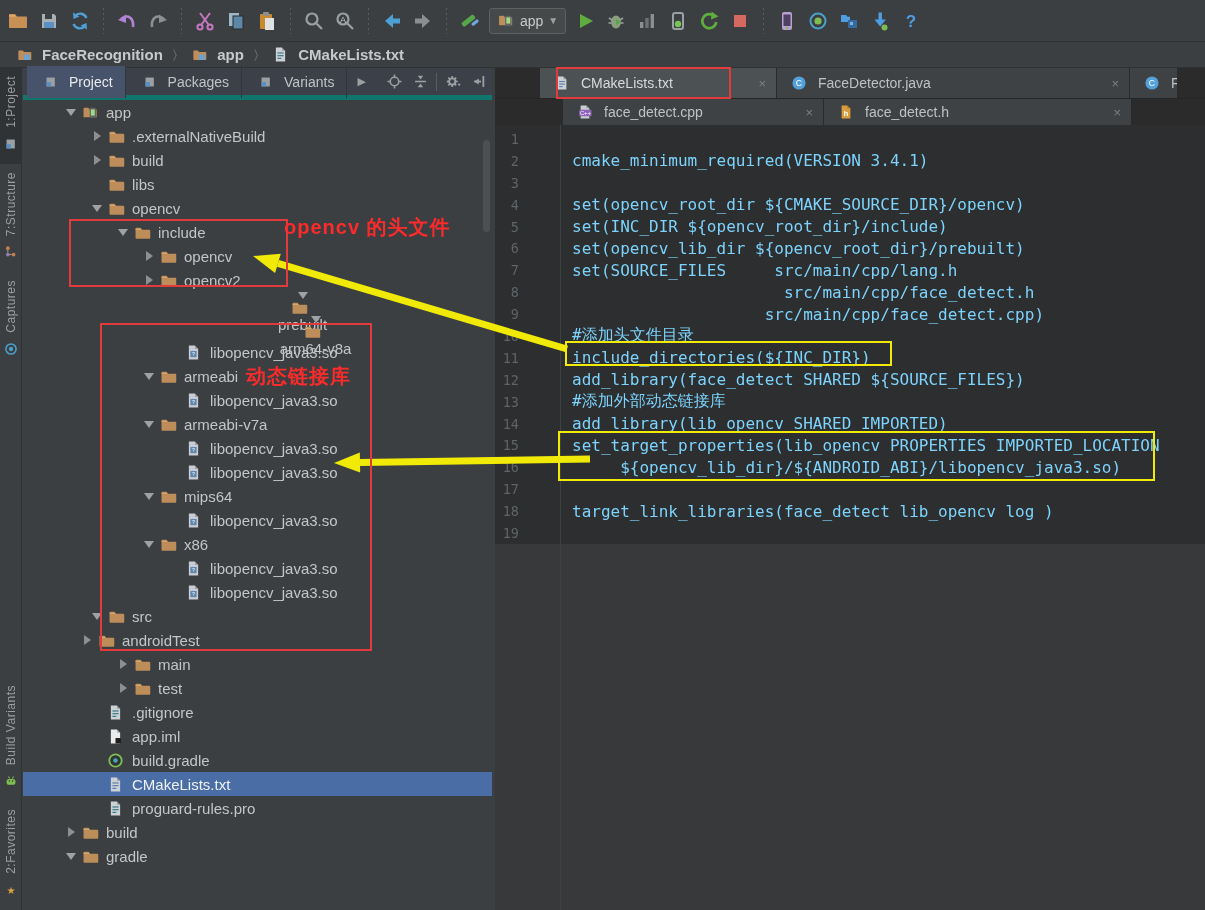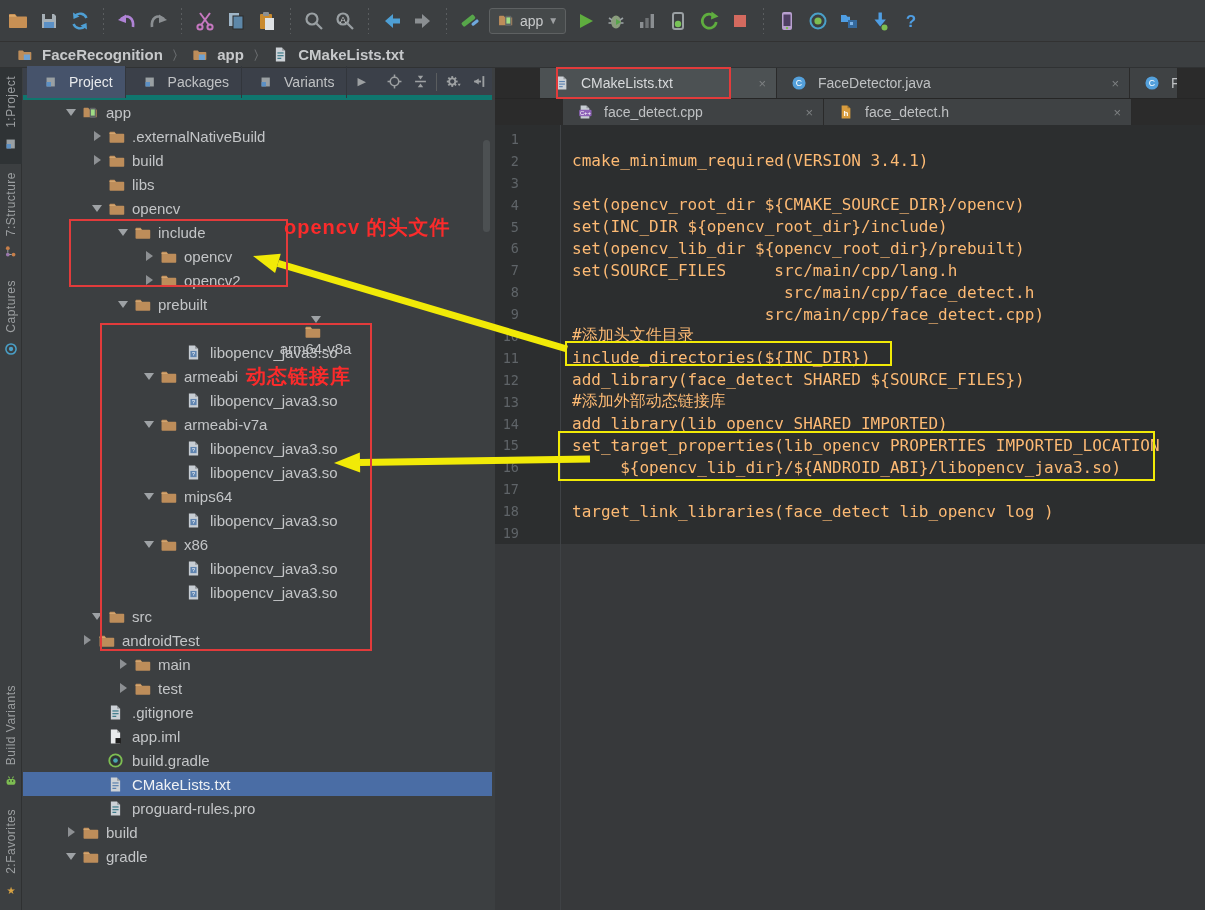--- a/index.html
+++ b/index.html
@@ -77,21 +77,21 @@
   .etab .close { color:#7d8082; font-size:13px; margin-left:14px; }
   .etab-spacer { background:#2b2b2b; flex:0 0 auto; }
 
   .code-area { position:absolute; left:0; right:0; top:57px; bottom:0; background:#37393b; }
   .code-lines { background:#2c2e2f; padding-top:3px; }
   .gutter-line { position:absolute; left:65px; top:0; bottom:0; width:1px; background:#3f4245; }
   .cline { height:21.9px; display:flex; align-items:center; }
   .lnum { width:19px; margin-left:5px; text-align:right; flex:0 0 auto;
     font-family:"DejaVu Sans Mono", monospace; font-size:13.5px; color:#5f6468; }
   .ltext { margin-left:53px; font-family:"DejaVu Sans Mono", monospace; font-size:16px;
-    color:#fdba74; white-space:pre; }
+    color:#7dd3fc; white-space:pre; }
 
   
   .overlay { position:absolute; inset:0; pointer-events:none; z-index:50; }
   .red-box { position:absolute; border:2px solid #e23b3b; }
   .red-label { position:absolute; color:#fb2b2b; font-size:20px; font-weight:bold;
     white-space:nowrap; letter-spacing:1px; }
   .yellow-box { position:absolute; border:2px solid #f1ea07; }
   svg.arrows { position:absolute; inset:0; width:1205px; height:910px; }
 </style>
 </head>
@@ -537,21 +537,21 @@
             <span class="tri-right"></span>
           </span>
           <span class="tw-icon">
             <svg width="19" height="17" viewBox="0 0 22 22" xmlns="http://www.w3.org/2000/svg">
               <path d="M2 6c0-.6.4-1 1-1h5.5l1.8 2.4H20c.6 0 1 .4 1 1V18c0 .6-.4 1-1 1H3c-.6 0-1-.4-1-1z" fill="#bd8d5a"></path>
               <path d="M2 6h6.7l1.4 1.8H2z" fill="#d3a56f"></path>
             </svg>
           </span>
           <span>opencv2</span>
         </div>
-        <div class="tree-row" style="padding-left: 90px;">
+        <div class="tree-row" style="padding-left: 90px; flex-direction: column;">
           <span class="tw-arrow">
             <span class="tri-down"></span>
           </span>
           <span class="tw-icon">
             <svg width="19" height="17" viewBox="0 0 22 22" xmlns="http://www.w3.org/2000/svg">
               <path d="M2 6c0-.6.4-1 1-1h5.5l1.8 2.4H20c.6 0 1 .4 1 1V18c0 .6-.4 1-1 1H3c-.6 0-1-.4-1-1z" fill="#bd8d5a"></path>
               <path d="M2 6h6.7l1.4 1.8H2z" fill="#d3a56f"></path>
             </svg>
           </span>
           <span>prebuilt</span>

